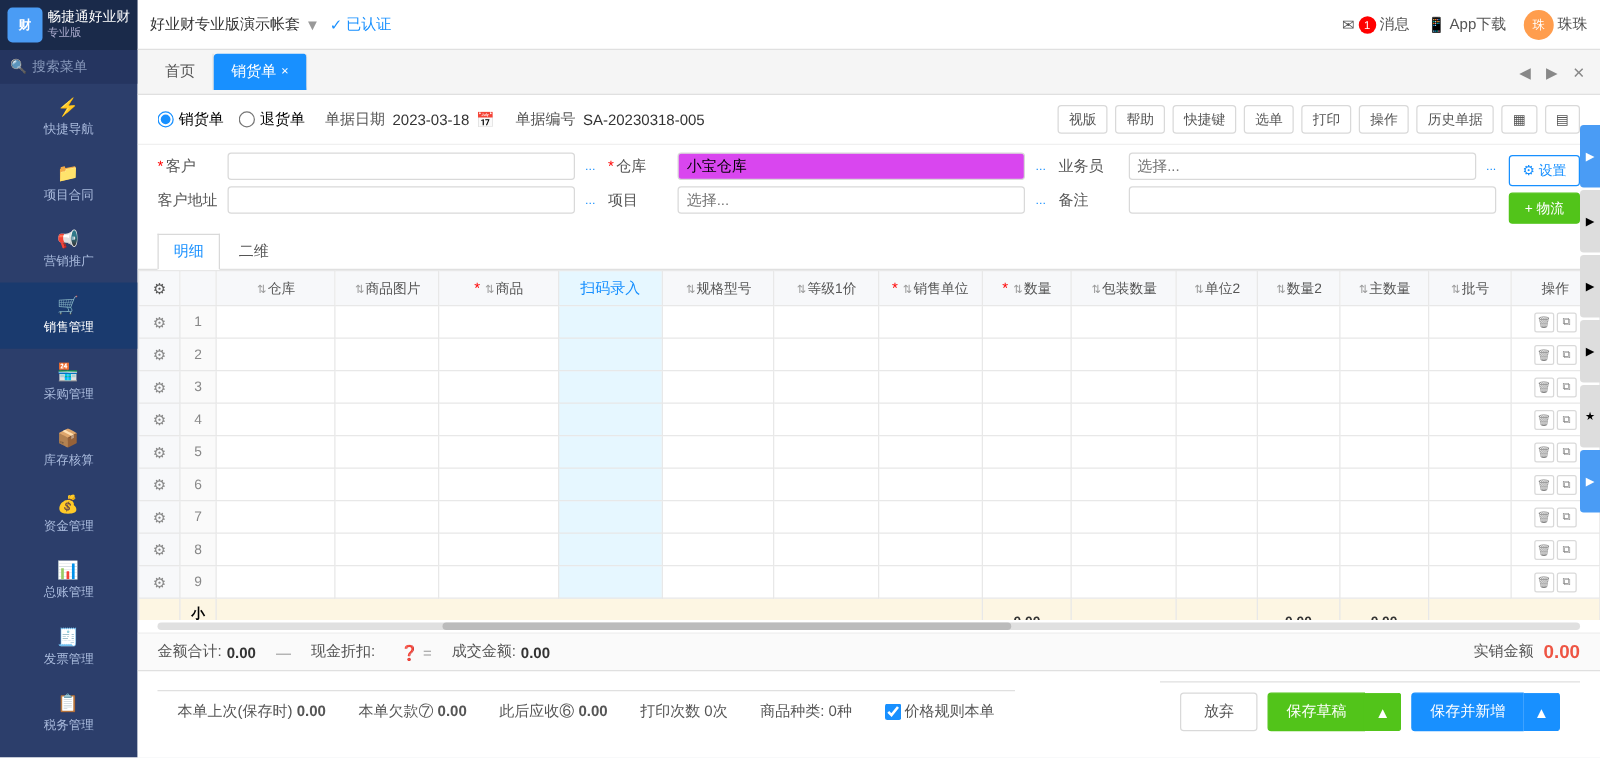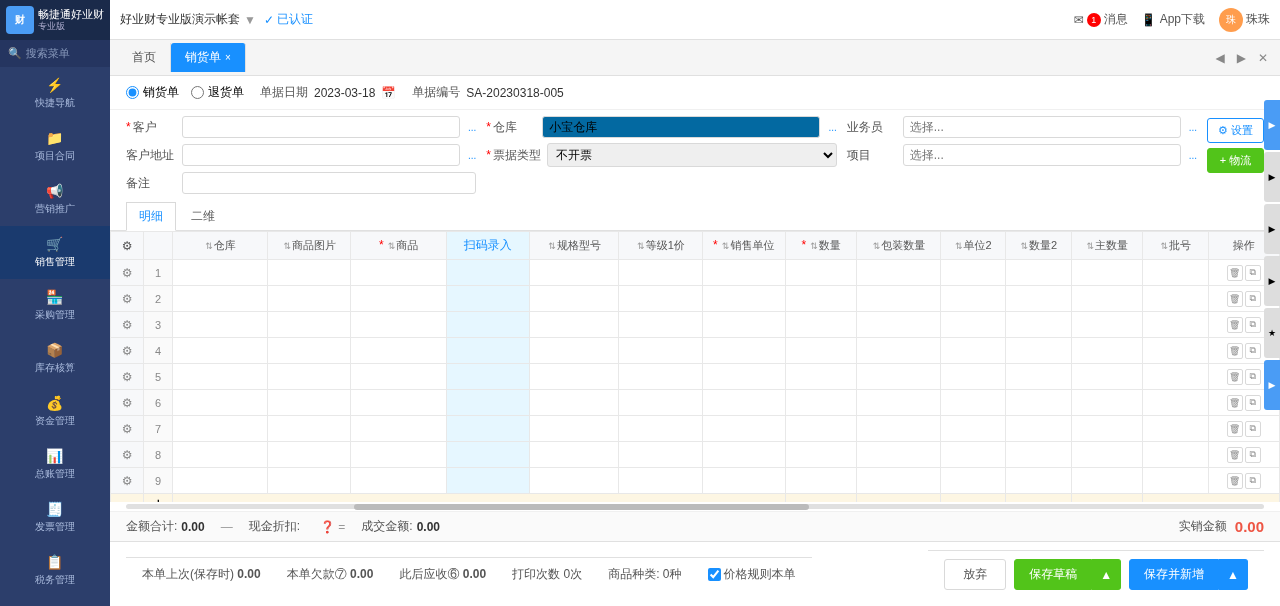--- a/index.html
+++ b/index.html
@@ -45,21 +45,21 @@
     .radio-label { display: flex; align-items: center; gap: 4px; cursor: pointer; }
     .radio-label input { accent-color: #1890ff; }
     .field-group { display: flex; align-items: center; gap: 6px; color: #555; }
     .field-val { color: #333; font-size: 12px; }
     .toolbar-right { margin-left: auto; display: flex; gap: 6px; }
     .toolbar-btn { padding: 3px 8px; border: 1px solid #d9d9d9; background: #fff; border-radius: 3px; cursor: pointer; font-size: 11px; color: #555; display: flex; align-items: center; gap: 2px; }
     .form-row { display: flex; align-items: center; gap: 6px; }
     .field-label { color: #555; min-width: 50px; font-size: 12px; }
     .field-label.required::before { content: '*'; color: red; margin-right: 2px; }
     .field-input { flex: 1; border: 1px solid #d9d9d9; border-radius: 3px; padding: 3px 6px; font-size: 12px; min-width: 0; }
-    .field-input.warehouse { background: #0369a1; }
+    .field-input.warehouse { background: #d946ef; }
     .field-ellipsis { color: #1890ff; cursor: pointer; font-size: 10px; margin-left: 2px; }
     .select-field { display: flex; align-items: center; gap: 2px; flex: 1; }
     .select-field select { flex: 1; border: 1px solid #d9d9d9; border-radius: 3px; padding: 3px 4px; font-size: 12px; }
     .action-btn { padding: 4px 10px; border: 1px solid #d9d9d9; background: #fff; border-radius: 3px; cursor: pointer; font-size: 11px; white-space: nowrap; }
     .action-btn.setting { background: #fff; color: #1890ff; border-color: #1890ff; }
     .action-btn.add { background: #52c41a; color: white; border-color: #52c41a; }
 
     
     .table-tabs { padding: 6px 16px 0; display: flex; gap: 2px; border-bottom: 1px solid #e0e0e0; }
     .table-tab { padding: 5px 12px; cursor: pointer; font-size: 12px; color: #555; border: 1px solid transparent; border-bottom: none; }
@@ -218,20 +218,31 @@
       </div>
       <div class="field-group">
         <span>单据日期</span>
         <span class="field-val">2023-03-18</span>
         <span>📅</span>
       </div>
       <div class="field-group">
         <span>单据编号</span>
         <span class="field-val">SA-20230318-005</span>
       </div>
+      <div class="toolbar-right">
+        <button class="toolbar-btn">视版</button>
+        <button class="toolbar-btn">帮助</button>
+        <button class="toolbar-btn">快捷键</button>
+        <button class="toolbar-btn">选单</button>
+        <button class="toolbar-btn">打印</button>
+        <button class="toolbar-btn">操作</button>
+        <button class="toolbar-btn">历史单据</button>
+        <button class="toolbar-btn">▦</button>
+        <button class="toolbar-btn">▤</button>
+      </div>
     </div>
 
     <div style="display:flex; padding:6px 16px 2px; gap:10px; align-items:flex-start">
       <div style="flex:1; display:grid; grid-template-columns:1fr 1fr 1fr; gap:5px 10px;">
 
         <div class="form-row">
           <span class="field-label required">客户</span>
           <input class="field-input" type="text" style="flex: 1 1 0%;">
           <span class="field-ellipsis">...</span>
         </div>
@@ -243,30 +254,20 @@
         <div class="form-row">
           <span class="field-label">业务员</span>
           <input class="field-input" type="text" placeholder="选择..." style="flex: 1 1 0%;">
           <span class="field-ellipsis">...</span>
         </div>
 
         <div class="form-row">
           <span class="field-label">客户地址</span>
           <input class="field-input" type="text" style="flex: 1 1 0%;">
           <span class="field-ellipsis">...</span>
-        </div>
-        <div class="form-row">
-          <span class="field-label required">票据类型</span>
-          <div class="select-field">
-            <select style="flex:1">
-              <option>不开票</option>
-              <option>普通发票</option>
-              <option>专用发票</option>
-            </select>
-          </div>
         </div>
         <div class="form-row">
           <span class="field-label">项目</span>
           <input class="field-input" type="text" placeholder="选择..." style="flex: 1 1 0%;">
           <span class="field-ellipsis">...</span>
         </div>
 
         <div class="form-row">
           <span class="field-label">备注</span>
           <input class="field-input" type="text" style="flex: 2.5 1 0%;">

